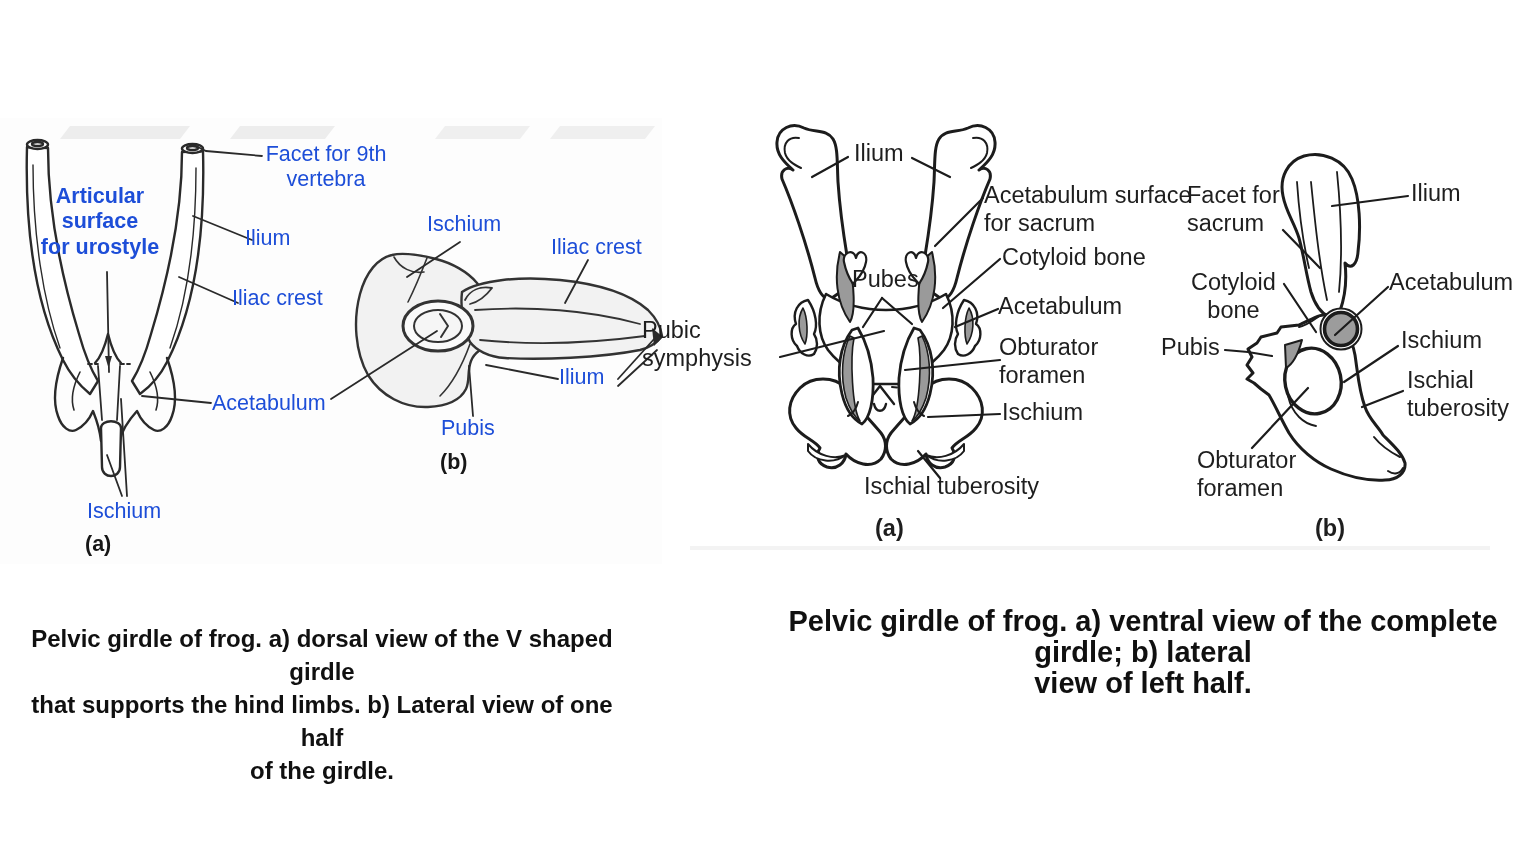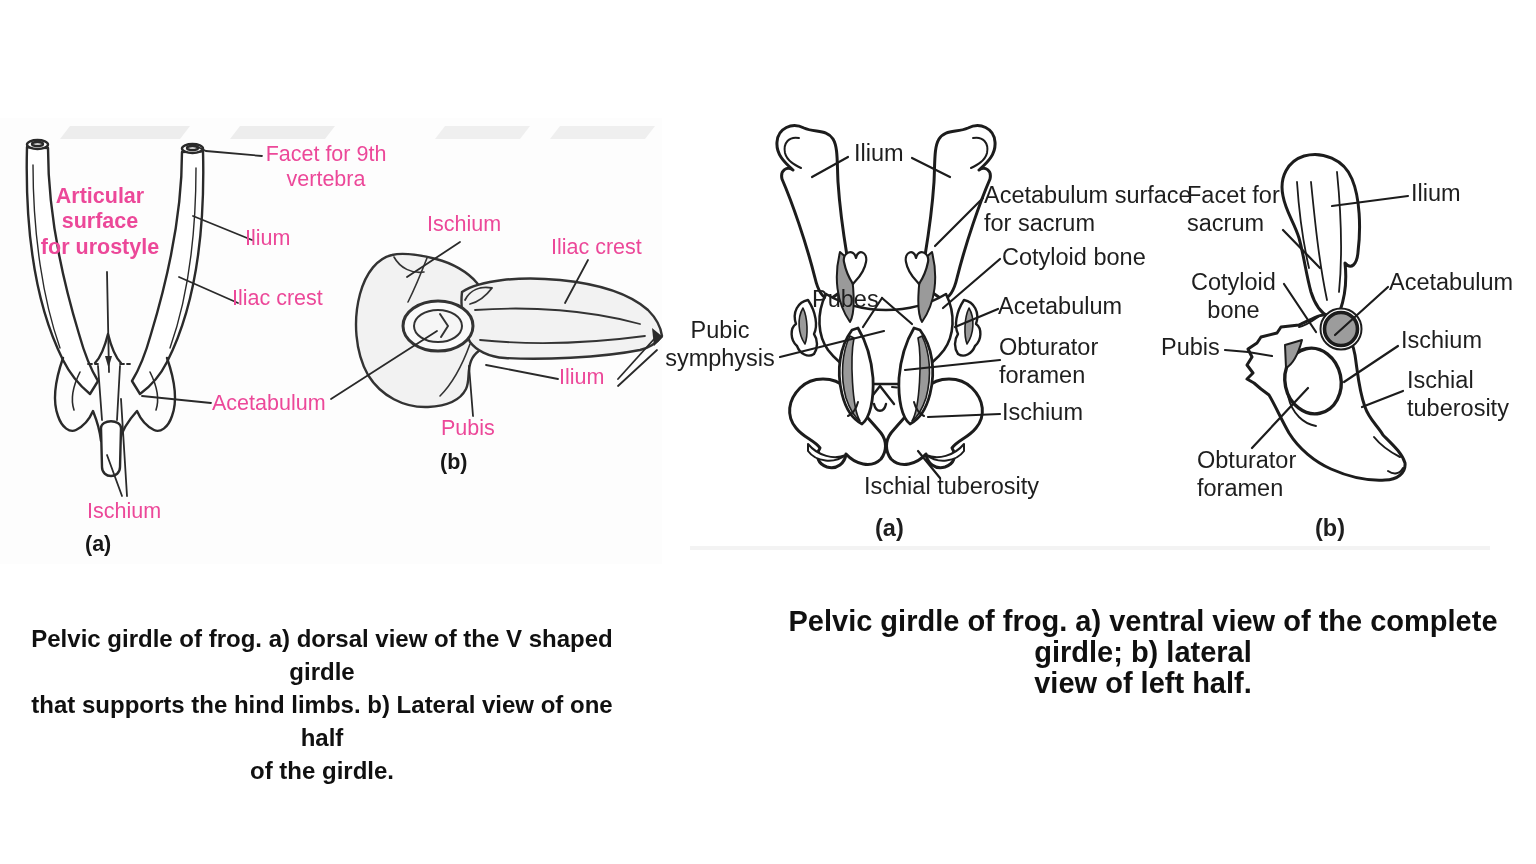--- a/index.html
+++ b/index.html
@@ -3,21 +3,21 @@
 <meta charset="utf-8">
 <style>
   html,body{margin:0;padding:0;}
   body{
     width:1536px;height:864px;position:relative;overflow:hidden;
     background:#ffffff;font-family:"Liberation Sans",sans-serif;
   }
   #stage{position:absolute;inset:0;}
   svg.art{position:absolute;left:0;top:0;}
   .lbl{
-    position:absolute;color:#ec4899;font-size:21.5px;line-height:1.18;
+    position:absolute;color:#1d4ed8;font-size:21.5px;line-height:1.18;
     white-space:pre-line;
   }
   .lbl.r{font-size:23.5px;color:#1e1e1e;}
   .tag{font-weight:700;color:#171717;}
   .caption{
     position:absolute;font-weight:700;color:#101010;text-align:center;
     white-space:pre-line;
   }
   .caption.cl{font-size:24px;line-height:33px;}
   .caption.cr{font-size:29px;line-height:31px;}
@@ -196,23 +196,23 @@
 <div class="lbl tag" style="left:440px;top:450px;">(b)</div>
 
 <div class="caption cl" style="left:16px;top:622px;width:612px;text-align:center;">Pelvic girdle of frog. a) dorsal view of the V shaped girdle
 that supports the hind limbs. b) Lateral view of one half
 of the girdle.</div>
 
 <div class="lbl r" style="left:854px;top:140px;">Ilium</div>
 <div class="lbl r" style="left:984px;top:182px;">Acetabulum surface
 for sacrum</div>
 <div class="lbl r" style="left:1002px;top:244px;">Cotyloid bone</div>
-<div class="lbl r" style="left:812px;top:266px;margin-top:20px;">Pubes</div>
+<div class="lbl r" style="left:852px;top:266px;">Pubes</div>
 <div class="lbl r" style="left:998px;top:293px;">Acetabulum</div>
-<div class="lbl r" style="left:663px;top:317px;width:114px;text-align:center;">Pubic
+<div class="lbl r" style="left:642px;top:317px;width:114px;text-align:left;">Pubic
 symphysis</div>
 <div class="lbl r" style="left:999px;top:334px;">Obturator
 foramen</div>
 <div class="lbl r" style="left:1002px;top:399px;">Ischium</div>
 <div class="lbl r" style="left:864px;top:473px;">Ischial tuberosity</div>
 <div class="lbl r tag" style="left:875px;top:515px;">(a)</div>
 
 <div class="lbl r" style="left:1187px;top:182px;">Facet for
 sacrum</div>
 <div class="lbl r" style="left:1411px;top:180px;">Ilium</div>

